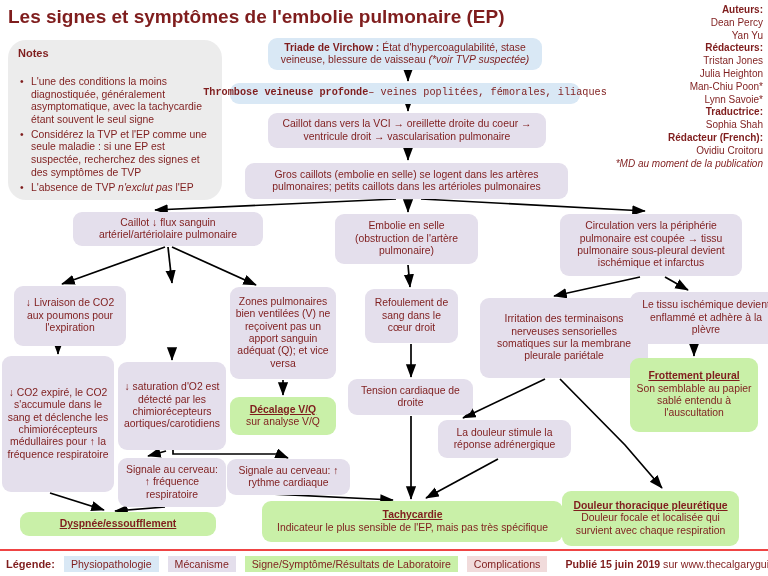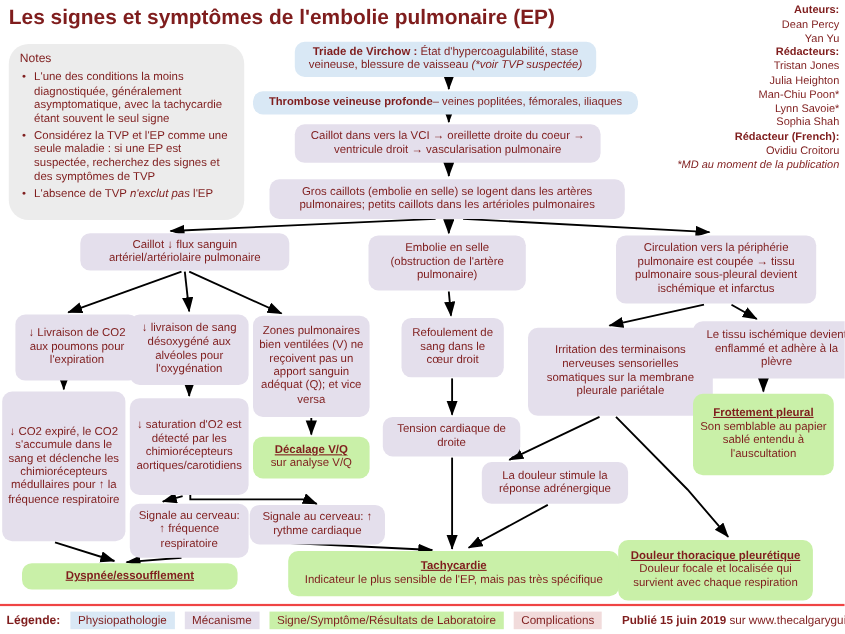--- a/index.html
+++ b/index.html
@@ -6,21 +6,21 @@
   #canvas{position:relative;width:768px;height:576px;background:#fff;overflow:hidden;
           font-family:"Liberation Sans",sans-serif;color:#7f1d1d;}
   .b{font-weight:bold;}
   .i{font-style:italic;}
   .u{text-decoration:underline;}
   #title{position:absolute;left:8px;top:6px;font-size:19px;font-weight:bold;z-index:2;}
   #credits{position:absolute;right:5px;top:4px;width:180px;text-align:right;
            font-size:10px;line-height:12.8px;z-index:2;}
   #notes{position:absolute;left:8px;top:40px;width:214px;height:160px;background:#ececec;
          border-radius:18px;padding:7px 10px;box-sizing:border-box;font-size:10.4px;z-index:2;}
-  #notes .hd{font-weight:normal;font-size:11px;margin-bottom:6px;}
+  #notes .hd{font-weight:bold;font-size:11px;margin-bottom:17px;}
   #notes ul{margin:0;padding:0;list-style:none;}
   #notes li{position:relative;padding-left:13px;margin-bottom:2px;line-height:1.22;}
   #notes li::before{content:"\2022";position:absolute;left:2px;top:0;}
   .box{position:absolute;border-radius:9px;display:flex;flex-direction:column;align-items:center;
        justify-content:center;text-align:center;padding:3px 5px;box-sizing:border-box;
        font-size:10.4px;line-height:1.2;z-index:2;}
   .blue{background:#d9e8f5;}
   .lav{background:#e4dfec;}
   .green{background:#c9f0a8;}
   #arrows{position:absolute;left:0;top:0;z-index:1;}
@@ -76,39 +76,40 @@
 
   <div id="credits">
     <div class="b">Auteurs:</div>
     <div>Dean Percy</div>
     <div>Yan Yu</div>
     <div class="b">Rédacteurs:</div>
     <div>Tristan Jones</div>
     <div>Julia Heighton</div>
     <div>Man-Chiu Poon*</div>
     <div>Lynn Savoie*</div>
+    <div class="b">Traductrice:</div>
     <div>Sophia Shah</div>
     <div class="b">Rédacteur (French):</div>
     <div>Ovidiu Croitoru</div>
     <div class="i">*MD au moment de la publication</div>
   </div>
 
   <div id="notes">
     <div class="hd">Notes</div>
     <ul>
       <li><span>L'une des conditions la moins diagnostiquée, généralement asymptomatique, avec la tachycardie étant souvent le seul signe</span></li>
       <li><span>Considérez la TVP et l'EP comme une seule maladie : si une EP est suspectée, recherchez des signes et des symptômes de TVP</span></li>
       <li><span>L'absence de TVP </span><span class="i">n'exclut pas</span><span> l'EP</span></li>
     </ul>
   </div>
 
   <div class="box blue" style="left:268px;top:38px;width:274px;height:32px;">
     <div><span class="b">Triade de Virchow :</span><span> État d'hypercoagulabilité, stase veineuse, blessure de vaisseau </span><span class="i">(*voir TVP suspectée)</span></div>
   </div>
-  <div class="box blue" style="left:230px;top:83px;width:350px;height:21px;padding:2px 3px;">
+  <div class="box blue" style="left:230px;top:83px;width:350px;height:21px;padding:2px 3px;font-family:Liberation Mono, monospace;">
     <div style="white-space:nowrap;font-size:10.2px;"><span class="b">Thrombose veineuse profonde</span><span>– veines poplitées, fémorales, iliaques</span></div>
   </div>
   <div class="box lav" style="left:268px;top:113px;width:278px;height:35px;">
     <div>Caillot dans vers la VCI → oreillette droite du coeur → ventricule droit → vascularisation pulmonaire</div>
   </div>
   <div class="box lav" style="left:245px;top:163px;width:323px;height:36px;">
     <div>Gros caillots (embolie en selle) se logent dans les artères pulmonaires; petits caillots dans les artérioles pulmonaires</div>
   </div>
 
   <div class="box lav" style="left:73px;top:212px;width:190px;height:34px;">
@@ -116,23 +117,20 @@
   </div>
   <div class="box lav" style="left:335px;top:214px;width:143px;height:50px;">
     <div>Embolie en selle (obstruction de l'artère pulmonaire)</div>
   </div>
   <div class="box lav" style="left:560px;top:214px;width:182px;height:62px;align-items:center;">
     <div>Circulation vers la périphérie pulmonaire est coupée → tissu pulmonaire sous-pleural devient ischémique et infarctus</div>
   </div>
 
   <div class="box lav" style="left:2px;top:286px;width:112px;height:60px;margin-left:12px;">
     <div>↓ Livraison de CO2 aux poumons pour l'expiration</div>
-  </div>
-  <div class="box lav" style="left:118px;top:286px;width:108px;height:64px;">
-    <div>↓ livraison de sang désoxygéné aux alvéoles pour l'oxygénation</div>
   </div>
   <div class="box lav" style="left:230px;top:287px;width:106px;height:92px;">
     <div>Zones pulmonaires bien ventilées (V) ne reçoivent pas un apport sanguin adéquat (Q); et vice versa</div>
   </div>
   <div class="box lav" style="left:365px;top:289px;width:93px;height:54px;">
     <div>Refoulement de sang dans le cœur droit</div>
   </div>
   <div class="box lav" style="left:480px;top:298px;width:168px;height:80px;">
     <div>Irritation des terminaisons nerveuses sensorielles somatiques sur la membrane pleurale pariétale</div>
   </div>

